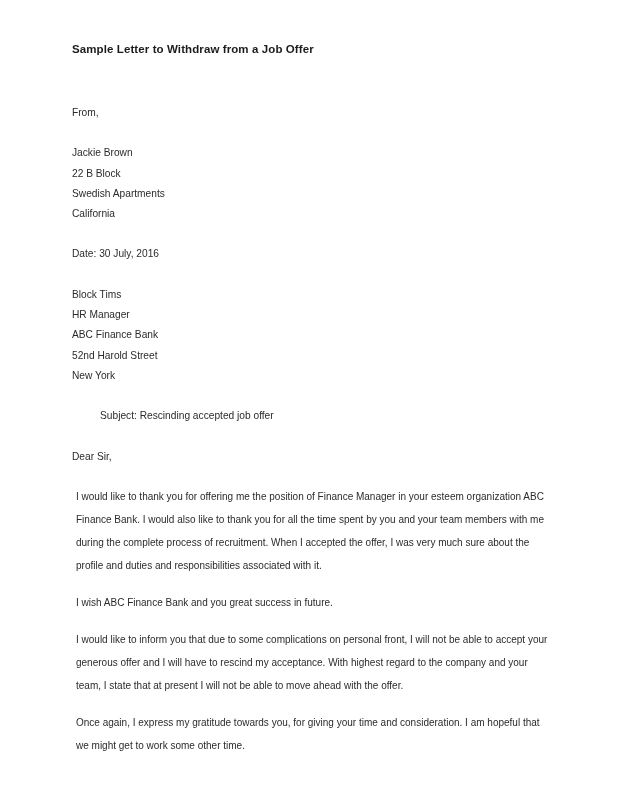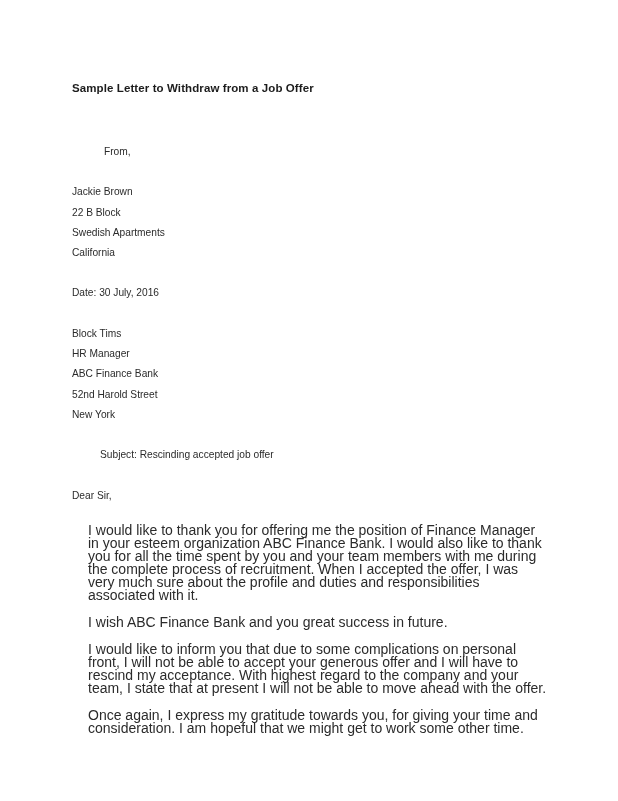--- a/index.html
+++ b/index.html
@@ -14,41 +14,40 @@
     color: #2b2b2b;
     overflow: hidden;
   }
 
   .page {
     position: relative;
     width: 618px;
     height: 801px;
     background: #ffffff;
     box-sizing: border-box;
-    padding: 81px 70px 0 72px;
+    padding: 42px 70px 0 72px;
   }
 
   .doc-title {
     font-size: 11.5px;
     font-weight: bold;
     letter-spacing: 0.1px;
     color: #1c1c1c;
     margin: 0 0 46px 0;
     line-height: 1.3;
   }
 
   .block {
     font-size: 10.2px;
     line-height: 20.3px;
     color: #2b2b2b;
   }
 
   .label-line {
     margin-bottom: 20px;
-    margin-left: 32px;
   }
 
   .address-block {
     margin-bottom: 20px;
   }
   .address-block .addr-line {
     display: block;
   }
 
   .date-line {
@@ -58,24 +57,24 @@
   .subject-line {
     margin-bottom: 20px;
     margin-left: 28px;
   }
 
   .salutation {
     margin-bottom: 18px;
   }
 
   .para {
-    font-size: 14px;
-    line-height: 13px;
+    font-size: 10px;
+    line-height: 23px;
     color: #2b2b2b;
-    margin: 0 0 14px 16px;
+    margin: 0 0 14px 4px;
     max-width: 478px;
     text-align: left;
   }
 </style>
 </head>
 <body>
 
 <div class="page">
 
   <h1 class="doc-title">Sample Letter to Withdraw from a Job Offer</h1>

